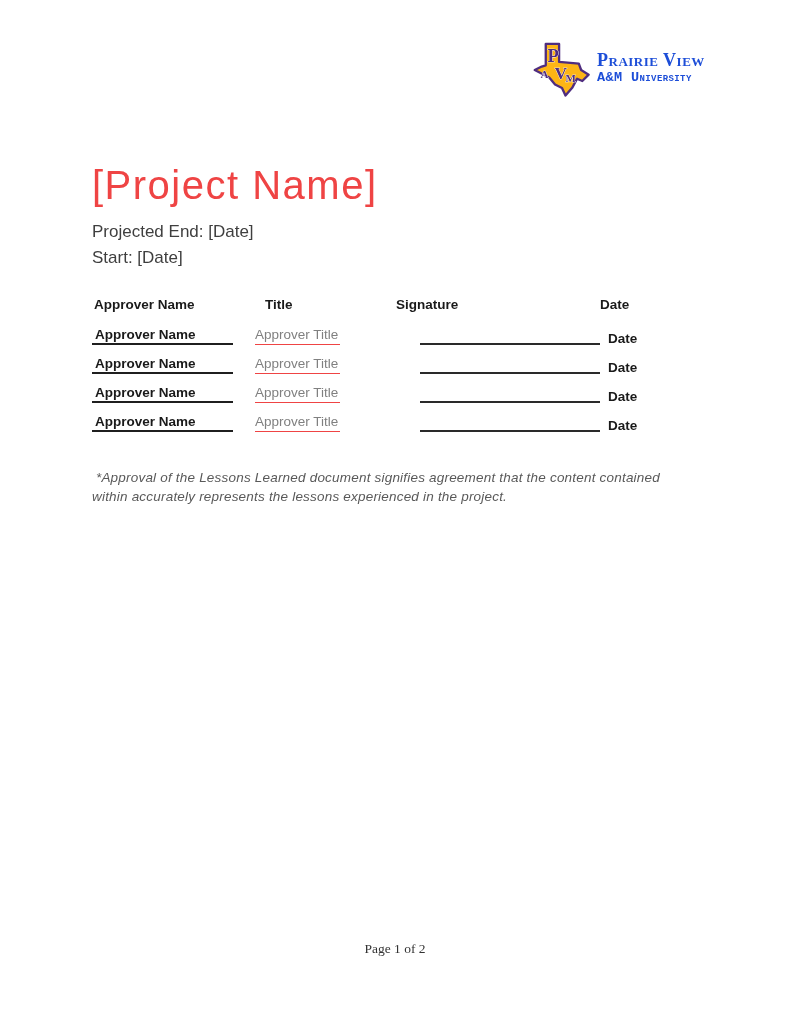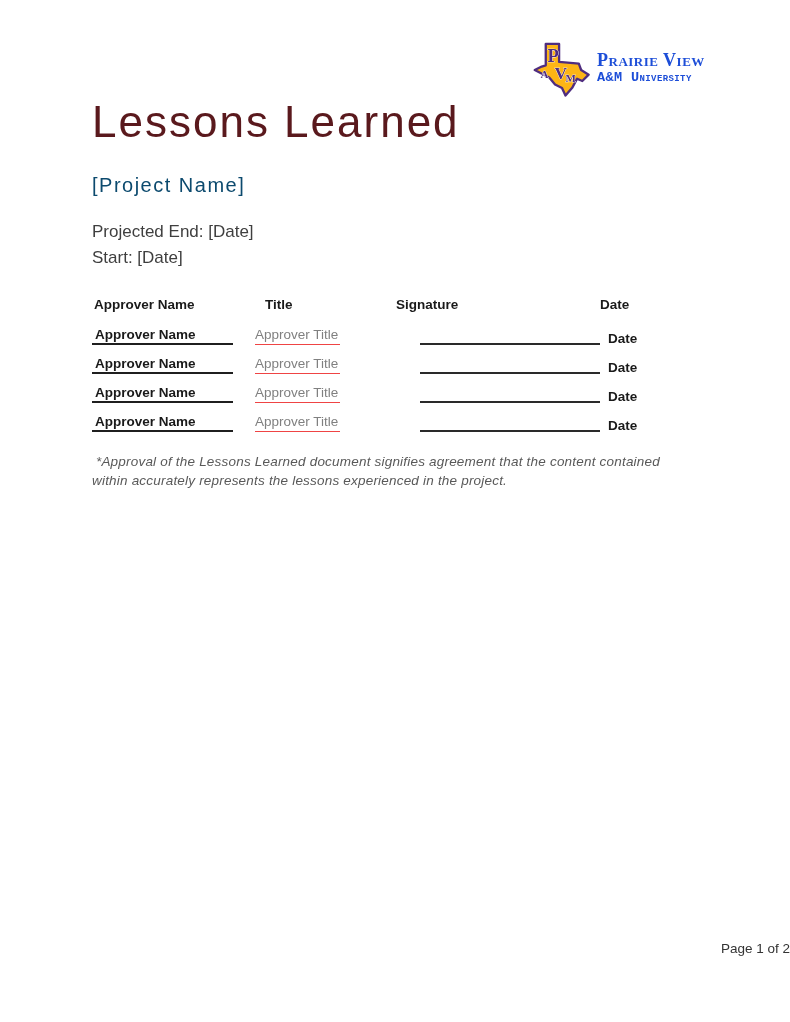--- a/index.html
+++ b/index.html
@@ -58,24 +58,24 @@
     font-size: 44px;
     font-weight: 400;
     letter-spacing: 2px;
     color: #5A191D;
     line-height: 50px;
   }
   .doc-subtitle {
     position: absolute;
     left: 92px;
     top: 167px;
-    font-size: 20px;
+    font-size: 40px;
     font-weight: 400;
     letter-spacing: 1.5px;
-    color: #0c4a6e;
+    color: #ef4444;
     line-height: 36px;
   }
   .date-block {
     position: absolute;
     left: 92px;
     top: 219px;
     font-size: 17px;
     color: #3F3F3F;
     line-height: 25.5px;
   }
@@ -100,37 +100,38 @@
     left: 163px; bottom: 5px; width: 85px;
     border-bottom: 1px solid #ef4444;
     color: #808080; padding-bottom: 2px;
   }
   .c-sig { left: 328px; bottom: 5px; width: 180px; height: 18px; border-bottom: 2px solid #2A2A2A; }
   .c-date { left: 516px; bottom: 4px; font-weight: bold; }
 
   .footnote {
     position: absolute;
     left: 92px;
-    top: 452px;
+    top: 468px;
     width: 580px;
     font-style: italic;
     font-size: 13.5px;
     letter-spacing: 0.2px;
     color: #595959;
     line-height: 19px;
     white-space: pre-wrap;
   }
 
   
   .page-footer {
     position: absolute;
     left: 0; top: 941px; width: 100%;
-    text-align: right;
+    text-align: center;
     font-size: 13.5px;
     color: #333333;
+    font-family: Liberation Serif, serif;
   }
 </style>
 </head>
 <body>
 
 <div class="page">
 
   <div class="logo">
     <svg class="texas-mark" viewBox="0 0 100 96" aria-hidden="true">
       <path class="texas" d="M22,3 L45,3 L45,34 L79,37 L83,48 L96,56 L85,67 L76,63 L68,78 L56,92 L50,79 L38,73 L28,61 L3,48 L15,42 L22,40 Z"></path>
@@ -138,21 +139,20 @@
       <text x="13" y="62" font-size="19">A</text>
       <text x="37" y="64" font-size="30">V</text>
       <text x="56" y="68" font-size="19">M</text>
     </svg>
     <div class="logo-text">
       <div class="logo-line1">Prairie View</div>
       <div class="logo-line2">A&amp;M University</div>
     </div>
   </div>
 
-  <h1 class="doc-title">Lessons Learned</h1>
   <h2 class="doc-subtitle">[Project Name]</h2>
 
   <div class="date-block">
     <div>Projected End: [Date]</div>
     <div>Start: [Date]</div>
   </div>
 
   <div class="approval">
     <div class="thead">
       <span class="h-name">Approver Name</span>

